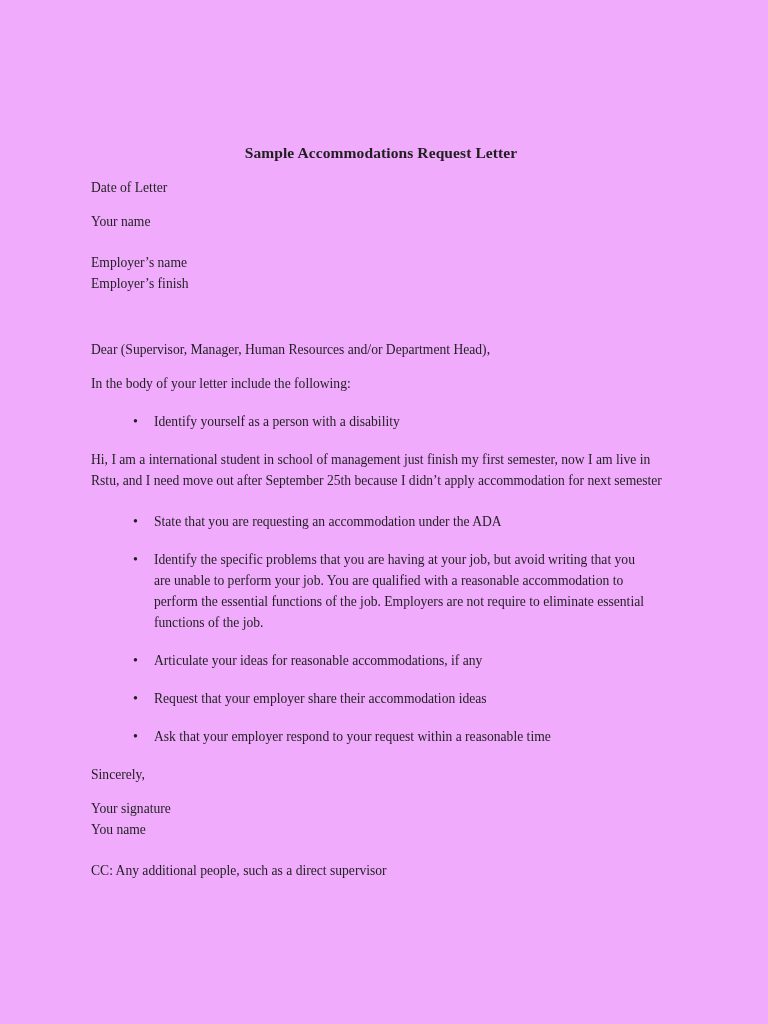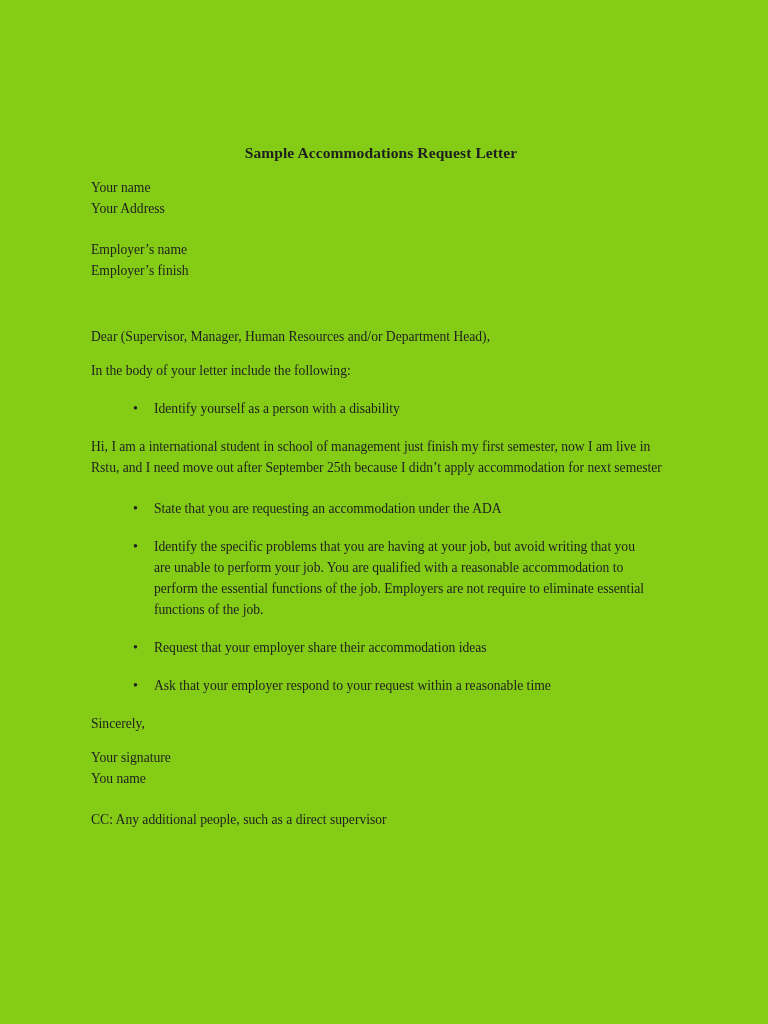--- a/index.html
+++ b/index.html
@@ -5,21 +5,21 @@
   html, body {
     margin: 0;
     padding: 0;
     background: #ffffff;
   }
   .page {
     position: relative;
     width: 768px;
     height: 1024px;
     margin: 0 auto;
-    background: #84cc16;
+    background: #f0abfc;
     overflow: hidden;
     font-family: "Liberation Serif", "DejaVu Serif", serif;
     font-size: 13.6px;
     line-height: 21px;
     color: #1f1f1f;
     box-sizing: border-box;
     padding: 142px 91px 0 91px;
   }
   .content {
     width: 580px;
@@ -58,44 +58,45 @@
   .ul-after-xl { margin-bottom: 52px; }
 </style>
 </head>
 <body>
 
 <div class="page">
   <div class="content">
 
     <h1 class="letter-title">Sample Accommodations Request Letter</h1>
 
+    <p class="after-sm">Date of Letter</p>
 
     <div class="after-md">
       <p>Your name</p>
-      <p>Your Address</p>
     </div>
 
     <div class="after-lg">
       <p>Employer’s name</p>
       <p>Employer’s finish</p>
     </div>
 
     <p class="after-sm">Dear (Supervisor, Manager, Human Resources and/or Department Head),</p>
 
     <p class="after-sm">In the body of your letter include the following:</p>
 
     <ul class="bullets ul-after-md">
       <li>Identify yourself as a person with a  disability</li>
     </ul>
 
     <p class="after-md">Hi, I am a international student in school of management just finish my first semester, now I am live in Rstu, and I need move out after September 25th because I didn’t apply accommodation for next semester</p>
 
     <ul class="bullets ul-after-xl">
       <li>State that you are requesting an accommodation under the ADA</li>
       <li>Identify the specific problems that you are having at your job, but avoid writing that you are unable to perform your job.  You are qualified with a reasonable accommodation to perform the essential functions of the job.  Employers are not require to eliminate essential functions of the job.</li>
+      <li>Articulate your ideas for reasonable accommodations, if any</li>
       <li>Request that your employer share their accommodation ideas</li>
       <li>Ask that your employer respond to your request within a reasonable time</li>
     </ul>
 
     <p class="after-sm">Sincerely,</p>
 
     <div class="after-md">
       <p>Your signature</p>
       <p>You name</p>
     </div>

